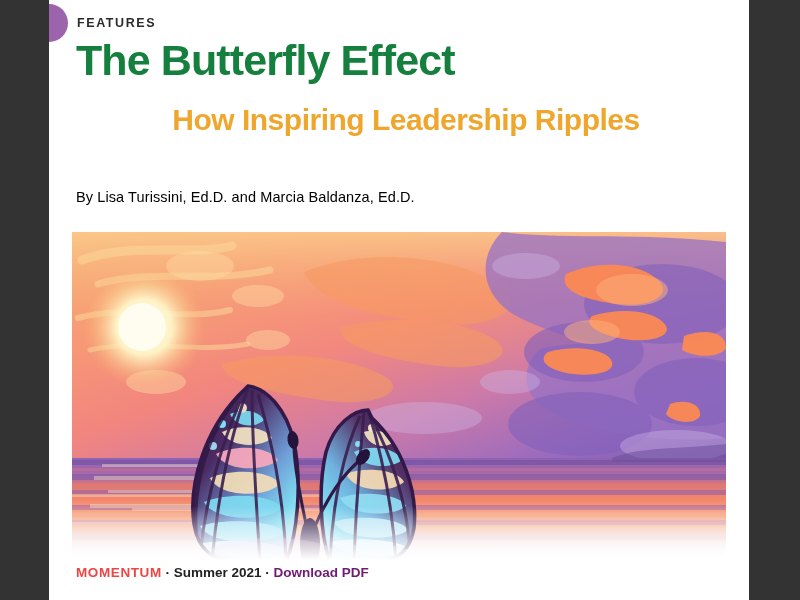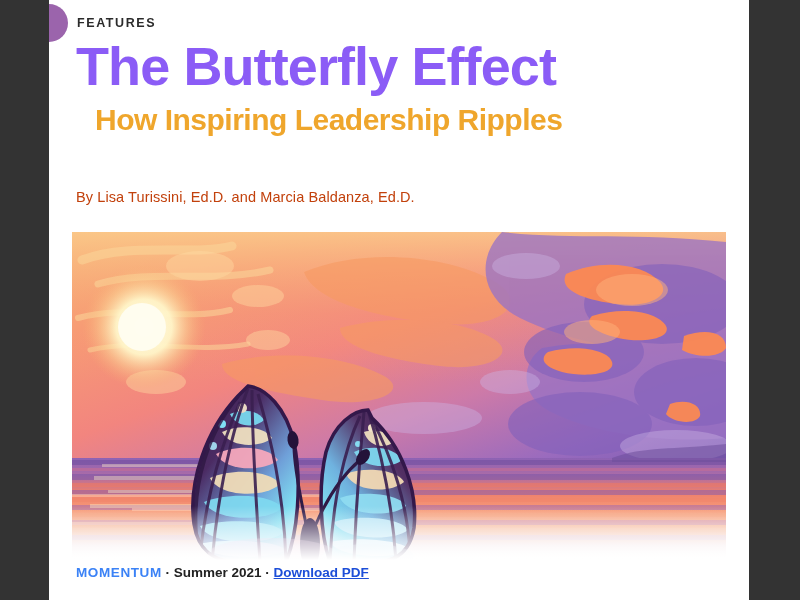--- a/index.html
+++ b/index.html
@@ -10,20 +10,21 @@
     overflow: hidden;
     background: #333333;
     font-family: "Liberation Sans", sans-serif;
   }
 
   #page {
     position: relative;
     width: 772px;
     height: 600px;
     background: #333333;
+    text-align: center;
   }
 
   
   #canvas {
     position: absolute;
     left: 49px;
     top: 0;
     width: 700px;
     height: 600px;
     background: #ffffff;
@@ -50,50 +51,49 @@
     font-weight: bold;
     letter-spacing: 1.6px;
     color: #2b2b2b;
   }
 
   
   #headline {
     position: absolute;
     left: 27px;
     top: 36px;
-    font-size: 54px;
+    font-size: 43px;
     font-weight: bold;
     letter-spacing: -0.9px;
-    color: #8b5cf6;
+    color: #15803d;
     line-height: 1.12;
     white-space: nowrap;
   }
 
   
   #deck {
     position: absolute;
     left: 27px;
     top: 100px;
     width: 660px;
     font-size: 30px;
     font-weight: bold;
     letter-spacing: -0.5px;
     color: #efa62c;
     line-height: 1.3;
-    margin-left: 19px;
   }
   #deck .deck-line { display: block; white-space: nowrap; }
 
   
   #byline {
     position: absolute;
     left: 27px;
     top: 189px;
     font-size: 14.5px;
-    color: #c2410c;
+    color: #000000;
     letter-spacing: 0.1px;
   }
 
   
   #hero {
     position: absolute;
     left: 23px;
     top: 232px;
     width: 654px;
     height: 328px;
@@ -105,23 +105,23 @@
   
   #meta {
     position: absolute;
     left: 27px;
     top: 565px;
     font-size: 13.5px;
     font-weight: bold;
     color: #222222;
     white-space: nowrap;
   }
-  #meta .brand { color: #3b82f6; letter-spacing: 0.6px; }
+  #meta .brand { color: #ef4444; letter-spacing: 0.6px; }
   #meta .sep   { color: #222222; }
-  #meta .pdf   { color: #1d4ed8; text-decoration: underline; cursor: pointer; }
+  #meta .pdf   { color: #701a75; cursor: pointer; }
 </style>
 </head>
 <body>
 
 <div id="page">
 
   <div id="canvas">
 
     <div id="deco-circle"></div>
 

